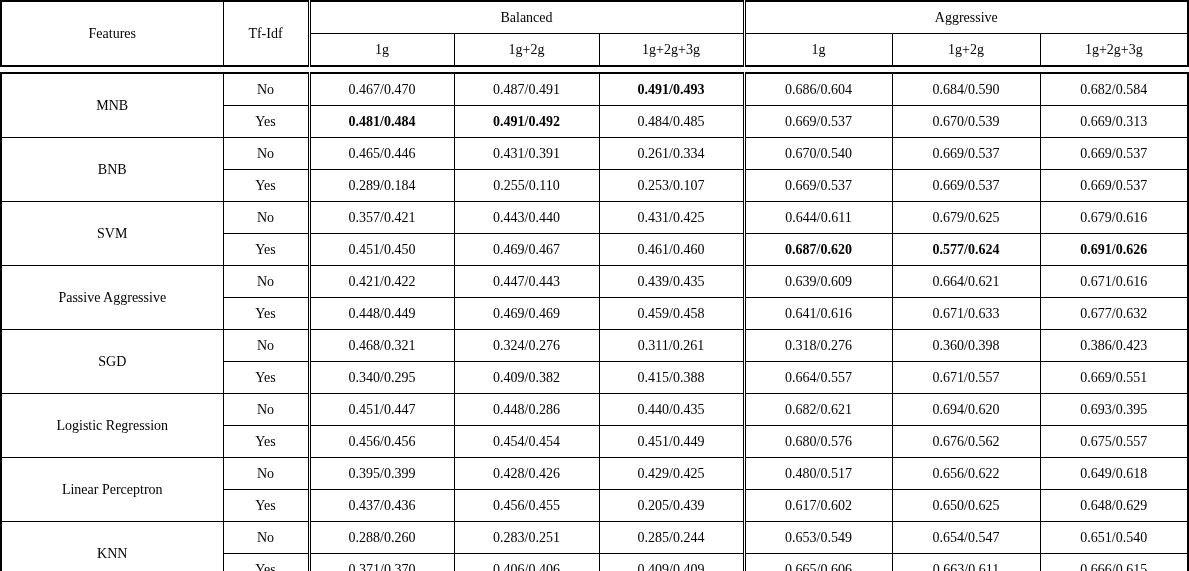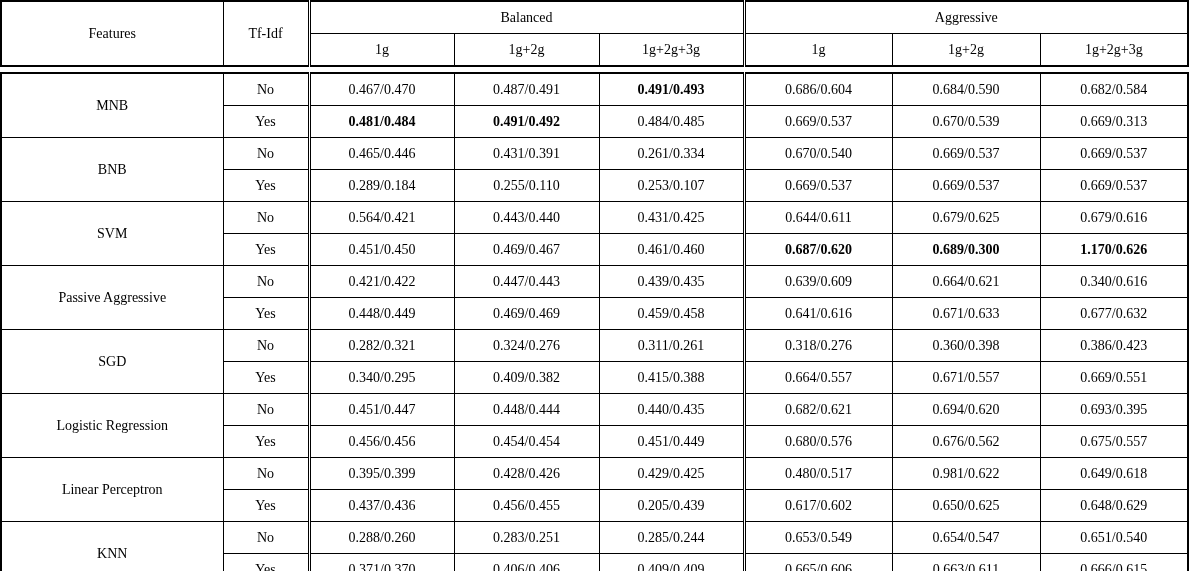--- a/index.html
+++ b/index.html
@@ -126,79 +126,79 @@
           <td class="dbl ">0.289/0.184</td>
           <td class="">0.255/0.110</td>
           <td class="">0.253/0.107</td>
           <td class="dbl ">0.669/0.537</td>
           <td class="">0.669/0.537</td>
           <td class="">0.669/0.537</td>
         </tr>
         <tr>
           <td rowspan="2">SVM</td>
           <td>No</td>
-          <td class="dbl ">0.564/0.421</td>
+          <td class="dbl ">0.357/0.421</td>
           <td class="">0.443/0.440</td>
           <td class="">0.431/0.425</td>
           <td class="dbl ">0.644/0.611</td>
           <td class="">0.679/0.625</td>
           <td class="">0.679/0.616</td>
         </tr>
         <tr>
           <td>Yes</td>
           <td class="dbl ">0.451/0.450</td>
           <td class="">0.469/0.467</td>
           <td class="">0.461/0.460</td>
           <td class="dbl bold">0.687/0.620</td>
-          <td class="bold">0.689/0.300</td>
-          <td class="bold">1.170/0.626</td>
+          <td class="bold">0.577/0.624</td>
+          <td class="bold">0.691/0.626</td>
         </tr>
         <tr>
           <td rowspan="2">Passive Aggressive</td>
           <td>No</td>
           <td class="dbl ">0.421/0.422</td>
           <td class="">0.447/0.443</td>
           <td class="">0.439/0.435</td>
           <td class="dbl ">0.639/0.609</td>
           <td class="">0.664/0.621</td>
-          <td class="">0.340/0.616</td>
+          <td class="">0.671/0.616</td>
         </tr>
         <tr>
           <td>Yes</td>
           <td class="dbl ">0.448/0.449</td>
           <td class="">0.469/0.469</td>
           <td class="">0.459/0.458</td>
           <td class="dbl ">0.641/0.616</td>
           <td class="">0.671/0.633</td>
           <td class="">0.677/0.632</td>
         </tr>
         <tr>
           <td rowspan="2">SGD</td>
           <td>No</td>
-          <td class="dbl ">0.282/0.321</td>
+          <td class="dbl ">0.468/0.321</td>
           <td class="">0.324/0.276</td>
           <td class="">0.311/0.261</td>
           <td class="dbl ">0.318/0.276</td>
           <td class="">0.360/0.398</td>
           <td class="">0.386/0.423</td>
         </tr>
         <tr>
           <td>Yes</td>
           <td class="dbl ">0.340/0.295</td>
           <td class="">0.409/0.382</td>
           <td class="">0.415/0.388</td>
           <td class="dbl ">0.664/0.557</td>
           <td class="">0.671/0.557</td>
           <td class="">0.669/0.551</td>
         </tr>
         <tr>
           <td rowspan="2">Logistic Regression</td>
           <td>No</td>
           <td class="dbl ">0.451/0.447</td>
-          <td class="">0.448/0.444</td>
+          <td class="">0.448/0.286</td>
           <td class="">0.440/0.435</td>
           <td class="dbl ">0.682/0.621</td>
           <td class="">0.694/0.620</td>
           <td class="">0.693/0.395</td>
         </tr>
         <tr>
           <td>Yes</td>
           <td class="dbl ">0.456/0.456</td>
           <td class="">0.454/0.454</td>
           <td class="">0.451/0.449</td>
@@ -206,21 +206,21 @@
           <td class="">0.676/0.562</td>
           <td class="">0.675/0.557</td>
         </tr>
         <tr>
           <td rowspan="2">Linear Perceptron</td>
           <td>No</td>
           <td class="dbl ">0.395/0.399</td>
           <td class="">0.428/0.426</td>
           <td class="">0.429/0.425</td>
           <td class="dbl ">0.480/0.517</td>
-          <td class="">0.981/0.622</td>
+          <td class="">0.656/0.622</td>
           <td class="">0.649/0.618</td>
         </tr>
         <tr>
           <td>Yes</td>
           <td class="dbl ">0.437/0.436</td>
           <td class="">0.456/0.455</td>
           <td class="">0.205/0.439</td>
           <td class="dbl ">0.617/0.602</td>
           <td class="">0.650/0.625</td>
           <td class="">0.648/0.629</td>

